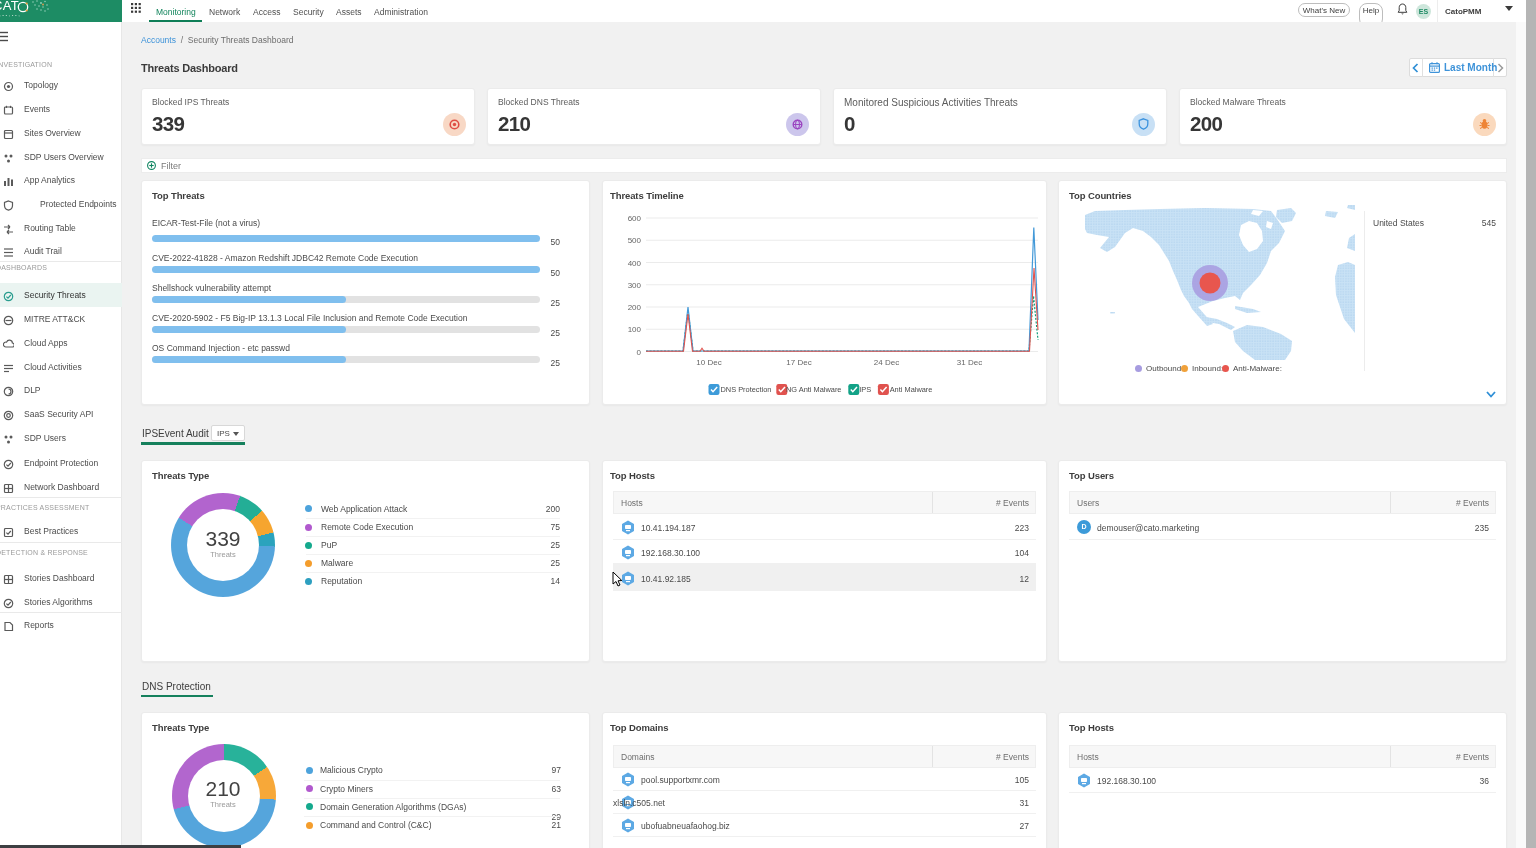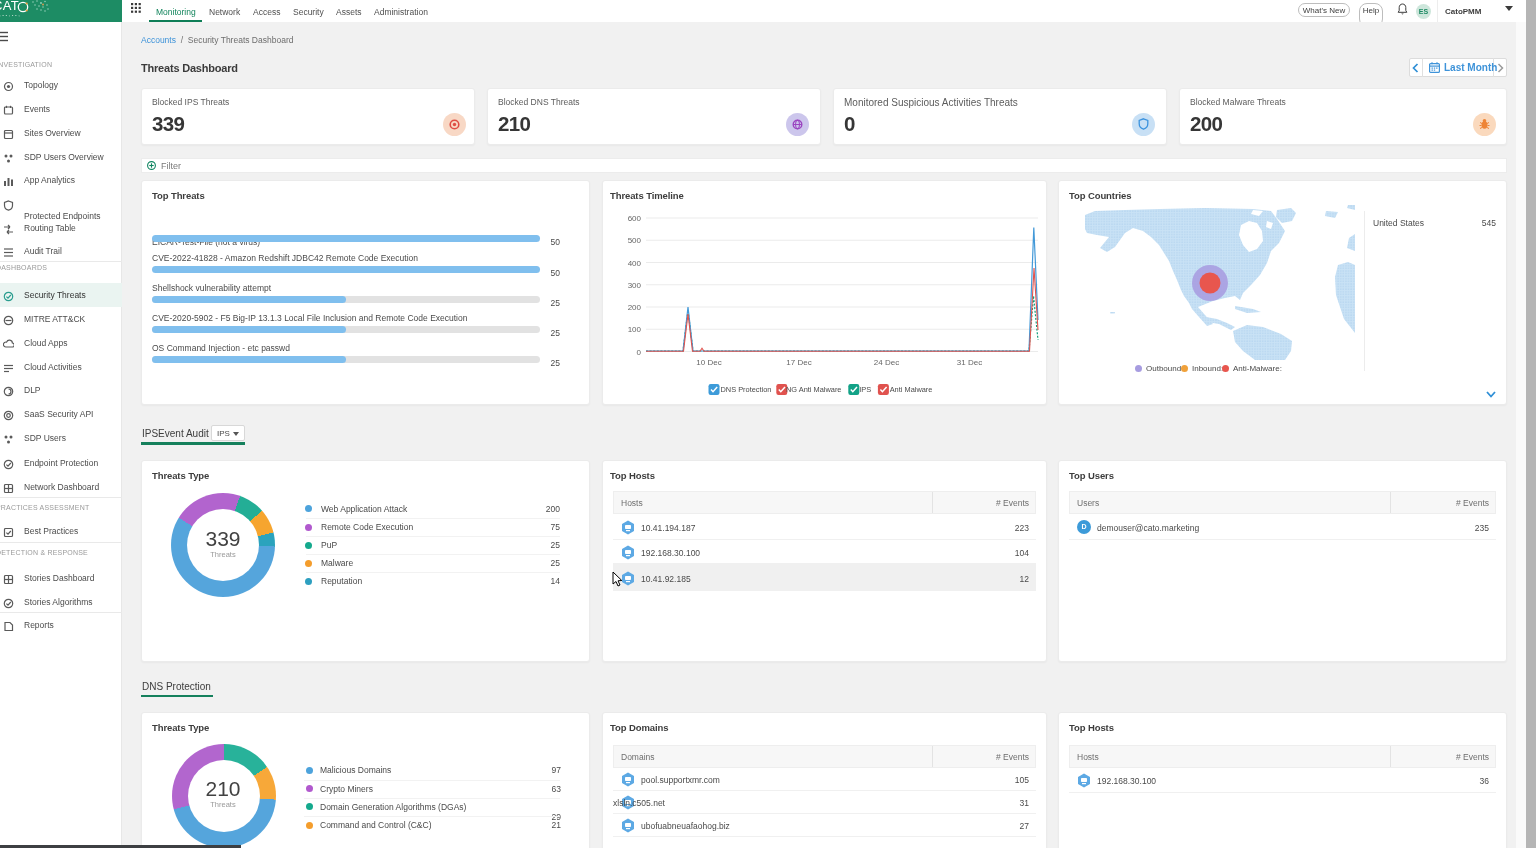--- a/index.html
+++ b/index.html
@@ -99,21 +99,21 @@
           <line x1="0" y1="5.5" x2="13" y2="5.5"></line>
           <line x1="0" y1="9.5" x2="13" y2="9.5"></line>
         </g>
     </svg>
     <div class="sb-sec" style="top:39px;">INVESTIGATION</div>
     <div class="sb-item" style="top:58px;">Topology</div>
     <div class="sb-item" style="top:82px;">Events</div>
     <div class="sb-item" style="top:106px;">Sites Overview</div>
     <div class="sb-item" style="top:129.5px;">SDP Users Overview</div>
     <div class="sb-item" style="top:153px;">App Analytics</div>
-    <div class="sb-item" style="top:189px;">Protected Endpoints</div>
+    <div class="sb-item" style="top:177px;margin-left:16px;">Protected Endpoints</div>
     <div class="sb-item" style="top:200.5px;">Routing Table</div>
     <div class="sb-item" style="top:224px;">Audit Trail</div>
     <div class="sb-div" style="top:239px;"></div>
     <div class="sb-sec" style="top:242px;">DASHBOARDS</div>
     <div class="abs" style="left:0;top:261px;width:122px;height:24px;background:#eaf4f1;"></div>
     <div class="sb-item" style="top:268px;color:#333;">Security Threats</div>
     <div class="sb-item" style="top:291.5px;">MITRE ATT&amp;CK</div>
     <div class="sb-item" style="top:315.5px;">Cloud Apps</div>
     <div class="sb-item" style="top:339.5px;">Cloud Activities</div>
     <div class="sb-item" style="top:363px;">DLP</div>
@@ -309,21 +309,21 @@
     <circle cx="4.5" cy="4.5" r="3.9" fill="none" stroke="#0f8560" stroke-width="1.1"></circle>
     <line x1="4.5" y1="2.3" x2="4.5" y2="6.7" stroke="#0f8560" stroke-width="1.1"></line>
     <line x1="2.3" y1="4.5" x2="6.7" y2="4.5" stroke="#0f8560" stroke-width="1.1"></line>
   </svg>
   <div class="abs" style="left:161px;top:160.5px;font-size:9px;color:#7a7a7a;">Filter</div>
 
   <div id="row1">
 
     <div class="panel" style="left:141px;top:180px;width:449px;height:225px;"></div>
     <div class="ptitle" style="left:152px;top:190px;">Top Threats</div>
-    <div class="abs" style="left:152px;top:237px;font-size:8.5px;color:#4a4a4a;">EICAR-Test-File (not a virus)</div>
+    <div class="abs" style="left:152px;top:218px;font-size:8.5px;color:#4a4a4a;">EICAR-Test-File (not a virus)</div>
     <div class="abs" style="left:152px;top:235px;width:388px;height:7px;border-radius:3.5px;background:#80bfee;"></div>
     <div class="abs" style="left:546px;top:237px;font-size:8.5px;color:#4a4a4a;width:14px;text-align:right;">50</div>
     <div class="abs" style="left:152px;top:252.5px;font-size:8.5px;color:#4a4a4a;">CVE-2022-41828 - Amazon Redshift JDBC42 Remote Code Execution</div>
     <div class="abs" style="left:152px;top:265.5px;width:388px;height:7px;border-radius:3.5px;background:#80bfee;"></div>
     <div class="abs" style="left:546px;top:267.5px;font-size:8.5px;color:#4a4a4a;width:14px;text-align:right;">50</div>
     <div class="abs" style="left:152px;top:282.5px;font-size:8.5px;color:#4a4a4a;">Shellshock vulnerability attempt</div>
     <div class="abs" style="left:152px;top:295.5px;width:388px;height:7px;border-radius:3.5px;background:#e2e2e2;"></div>
     <div class="abs" style="left:152px;top:295.5px;width:194px;height:7px;border-radius:3.5px;background:#80bfee;"></div>
     <div class="abs" style="left:546px;top:297.5px;font-size:8.5px;color:#4a4a4a;width:14px;text-align:right;">25</div>
     <div class="abs" style="left:152px;top:312.5px;font-size:8.5px;color:#4a4a4a;">CVE-2020-5902 - F5 Big-IP 13.1.3 Local File Inclusion and Remote Code Execution</div>
@@ -523,21 +523,21 @@
 
   <div id="row3">
 
     <div class="panel" style="left:141px;top:712px;width:449px;height:205px;"></div>
     <div class="ptitle" style="left:152px;top:722px;">Threats Type</div>
     <div class="donut" style="left:171.5px;top:743.5px;width:104px;height:104px;background:conic-gradient(#28b29a 2deg 56deg,#f7a839 56deg 94deg,#55a5dc 94deg 255deg,#b266ce 255deg 360deg,#2cb29e 360deg 362deg);"></div>
     <div class="donut-hole" style="left:187.5px;top:759.5px;width:72px;height:72px;"></div>
     <div class="abs" style="left:187px;top:777px;width:72px;text-align:center;font-size:21px;color:#424242;">210</div>
     <div class="abs" style="left:187px;top:800px;width:72px;text-align:center;font-size:7.5px;color:#9a9a9a;">Threats</div>
     <div class="leg-dot" style="left:306px;top:766.5px;background:#4da3dc;"></div>
-    <div class="leg-txt" style="left:320px;top:765px;">Malicious Domains</div>
+    <div class="leg-txt" style="left:320px;top:765px;">Malicious Crypto</div>
     <div class="leg-val" style="left:521px;top:765px;width:40px;">97</div>
     <div class="leg-sep" style="left:304px;top:779.5px;width:256px;"></div>
     <div class="leg-dot" style="left:306px;top:785px;background:#b159ce;"></div>
     <div class="leg-txt" style="left:320px;top:783.5px;">Crypto Miners</div>
     <div class="leg-val" style="left:521px;top:783.5px;width:40px;">63</div>
     <div class="leg-sep" style="left:304px;top:797.9px;width:256px;"></div>
     <div class="leg-dot" style="left:306px;top:803px;background:#14a98d;"></div>
     <div class="leg-txt" style="left:320px;top:801.5px;">Domain Generation Algorithms (DGAs)</div>
     <div class="leg-val" style="left:521px;top:803px;width:40px;margin-top:9px;">29</div>
     <div class="leg-sep" style="left:304px;top:816.3px;width:256px;"></div>

